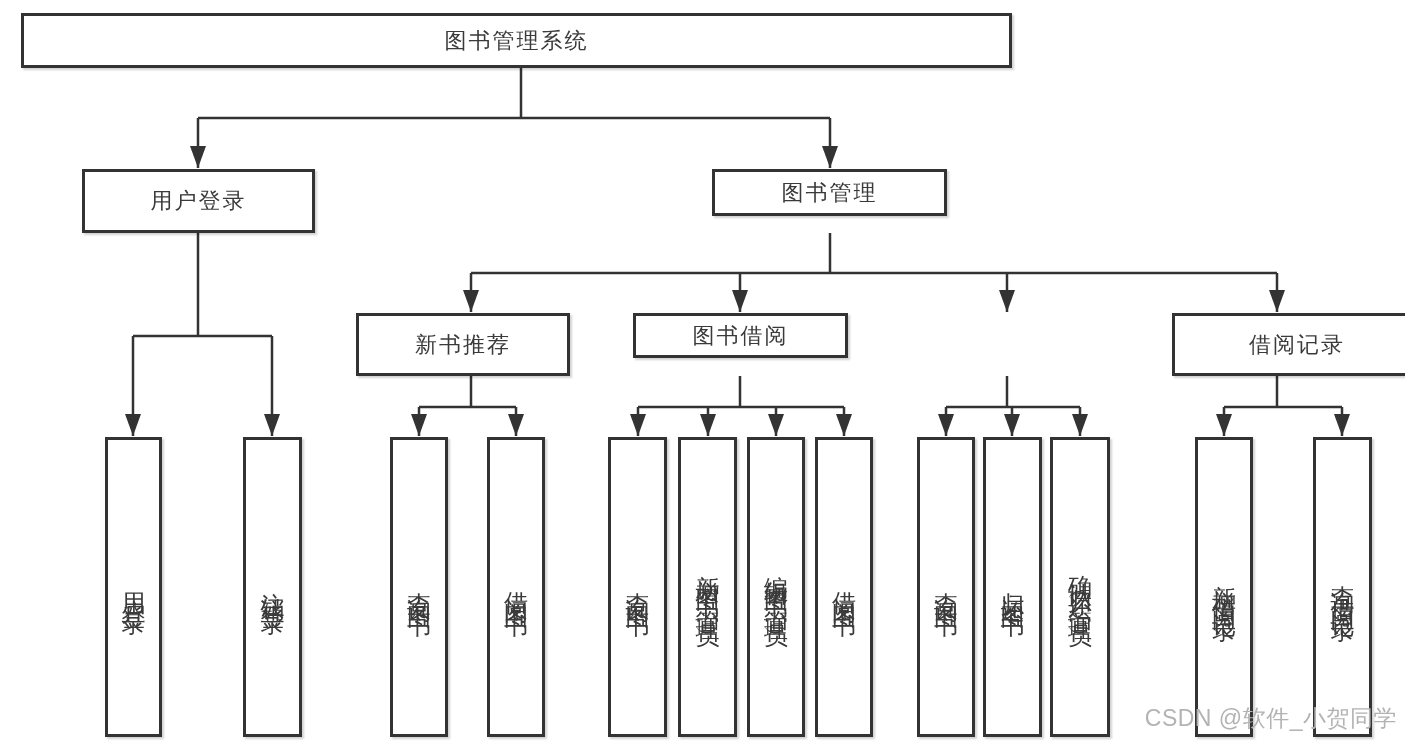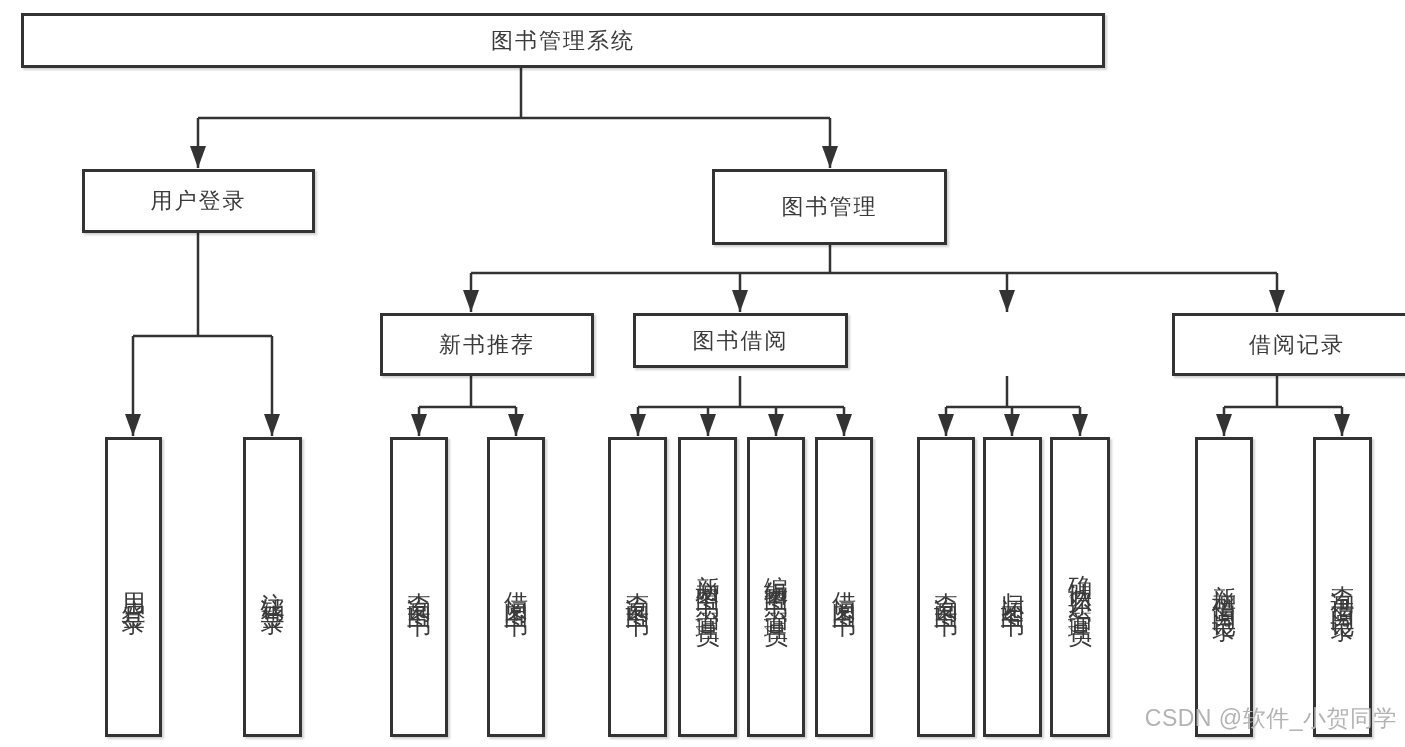--- a/index.html
+++ b/index.html
@@ -127,27 +127,27 @@
     </g>
 
     <g>
       <path d="M1277,376 V407"></path>
       <path d="M1224,407 H1342"></path>
       <line x1="1224" y1="407" x2="1224" y2="436" marker-end="url(#arrowhead)"></line>
       <line x1="1342" y1="407" x2="1342" y2="436" marker-end="url(#arrowhead)"></line>
     </g>
   </svg>
 
-  <div class="box h" style="left:21px; top:13px; width:1084px; height:55px;">图书管理系统</div>
+  <div class="box h" style="left:21px; top:13px; width:991px; height:55px;">图书管理系统</div>
 
   <div class="box h" style="left:82px; top:169px; width:233px; height:64px;">用户登录</div>
-  <div class="box h" style="left:712px; top:169px; width:235px; height:76px;">图书管理</div>
+  <div class="box h" style="left:712px; top:169px; width:235px; height:47px;">图书管理</div>
 
-  <div class="box h" style="left:380px; top:313px; width:214px; height:63px;font-family:Liberation Serif, serif;">新书推荐</div>
-  <div class="box h" style="left:633px; top:313px; width:215px; height:55px;">图书借阅</div>
+  <div class="box h" style="left:356px; top:313px; width:214px; height:63px;font-family:Liberation Serif, serif;">新书推荐</div>
+  <div class="box h" style="left:633px; top:313px; width:215px; height:45px;">图书借阅</div>
   <div class="box h" style="left:1172px; top:313px; width:250px; height:63px;">借阅记录</div>
 
   <div class="box v" style="left:105px; top:437px; width:57px; height:300px;">用户登录</div>
   <div class="box v" style="left:243px; top:437px; width:59px; height:300px;">注销登录</div>
 
   <div class="box v" style="left:390px; top:437px; width:58px; height:300px;">查询图书</div>
   <div class="box v" style="left:487px; top:437px; width:58px; height:300px;">借阅图书</div>
 
   <div class="box v" style="left:608px; top:437px; width:59px; height:300px;">查询图书</div>
   <div class="box v" style="left:678px; top:437px; width:59px; height:300px;">新增图书（管理员）</div>

